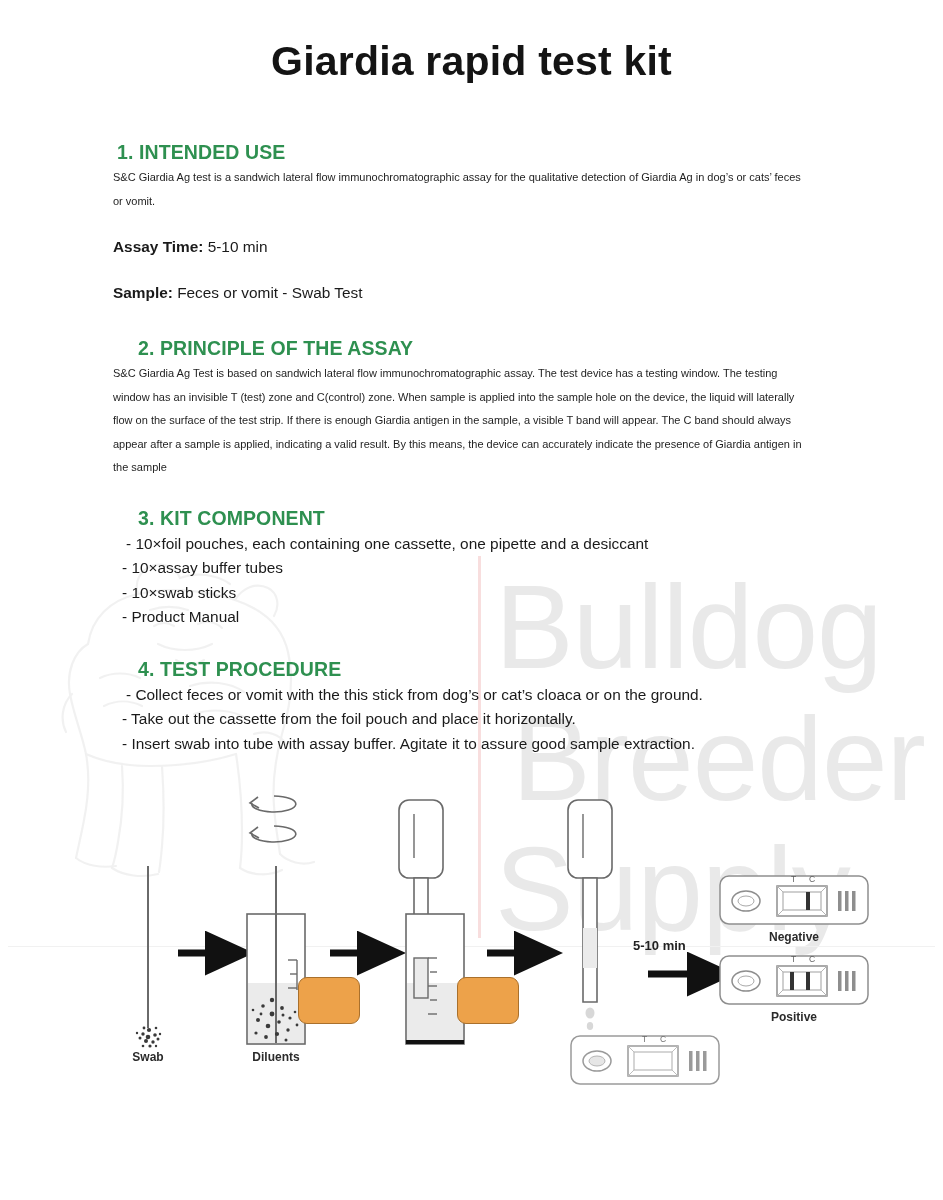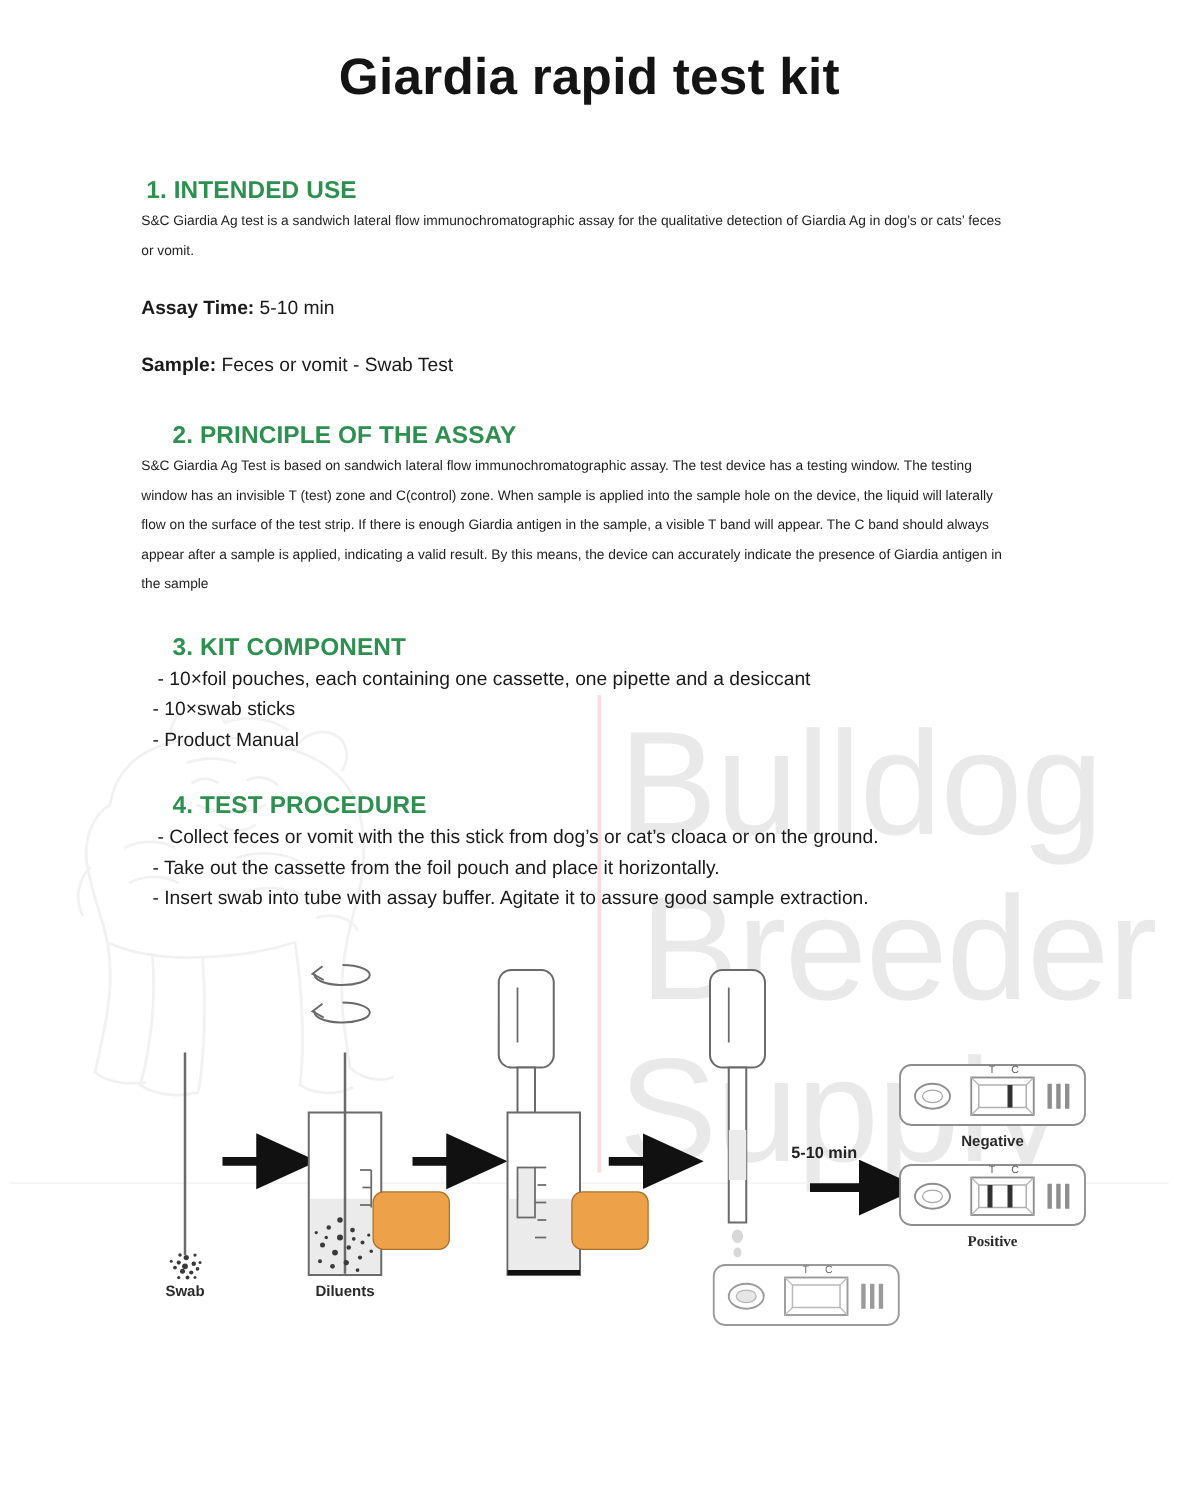--- a/index.html
+++ b/index.html
@@ -203,20 +203,21 @@
 
   <div class="section">
     <div class="sec-head s2-head">2. PRINCIPLE OF THE ASSAY</div>
     <p class="body-text">S&amp;C Giardia Ag Test is based on sandwich lateral flow immunochromatographic assay. The test device has a testing window. The testing window has an invisible T (test) zone and C(control) zone. When sample is applied into the sample hole on the device, the liquid will laterally flow on the surface of the test strip. If there is enough Giardia antigen in the sample, a visible T band will appear. The C band should always appear after a sample is applied, indicating a valid result. By this means, the device can accurately indicate the presence of Giardia antigen in the sample</p>
   </div>
 
   <div class="section">
     <div class="sec-head s3-head">3. KIT COMPONENT</div>
     <ul class="bullets indent-first">
       <li>- 10×foil pouches, each containing one cassette, one pipette and a desiccant</li>
+      <li>- 10×assay buffer tubes</li>
       <li>- 10×swab sticks</li>
       <li>- Product Manual</li>
     </ul>
   </div>
 
   <div class="section">
     <div class="sec-head s4-head">4. TEST PROCEDURE</div>
     <ul class="bullets indent-first">
       <li>- Collect feces or vomit with the this stick from dog’s or cat’s cloaca or on the ground.</li>
       <li>- Take out the cassette from the foil pouch and place it horizontally.</li>
@@ -399,16 +400,16 @@
 
     
     <div class="orange-box" style="left:298px; top:199px; width:60px; height:45px;"></div>
     <div class="orange-box" style="left:457px; top:199px; width:60px; height:45px;"></div>
 
     
     <div class="ill-caption" style="left:88px; top:272px;">Swab</div>
     <div class="ill-caption" style="left:216px; top:272px;">Diluents</div>
     <div class="time-label" style="left:633px; top:160px;">5-10 min</div>
     <div class="ill-caption" style="left:734px; top:152px;">Negative</div>
-    <div class="ill-caption" style="left:734px; top:232px;font-family:Liberation Serif, serif;">Positive</div>
+    <div class="ill-caption" style="left:734px; top:232px;">Positive</div>
   </div>
 
 </div>
 
 </body></html>

